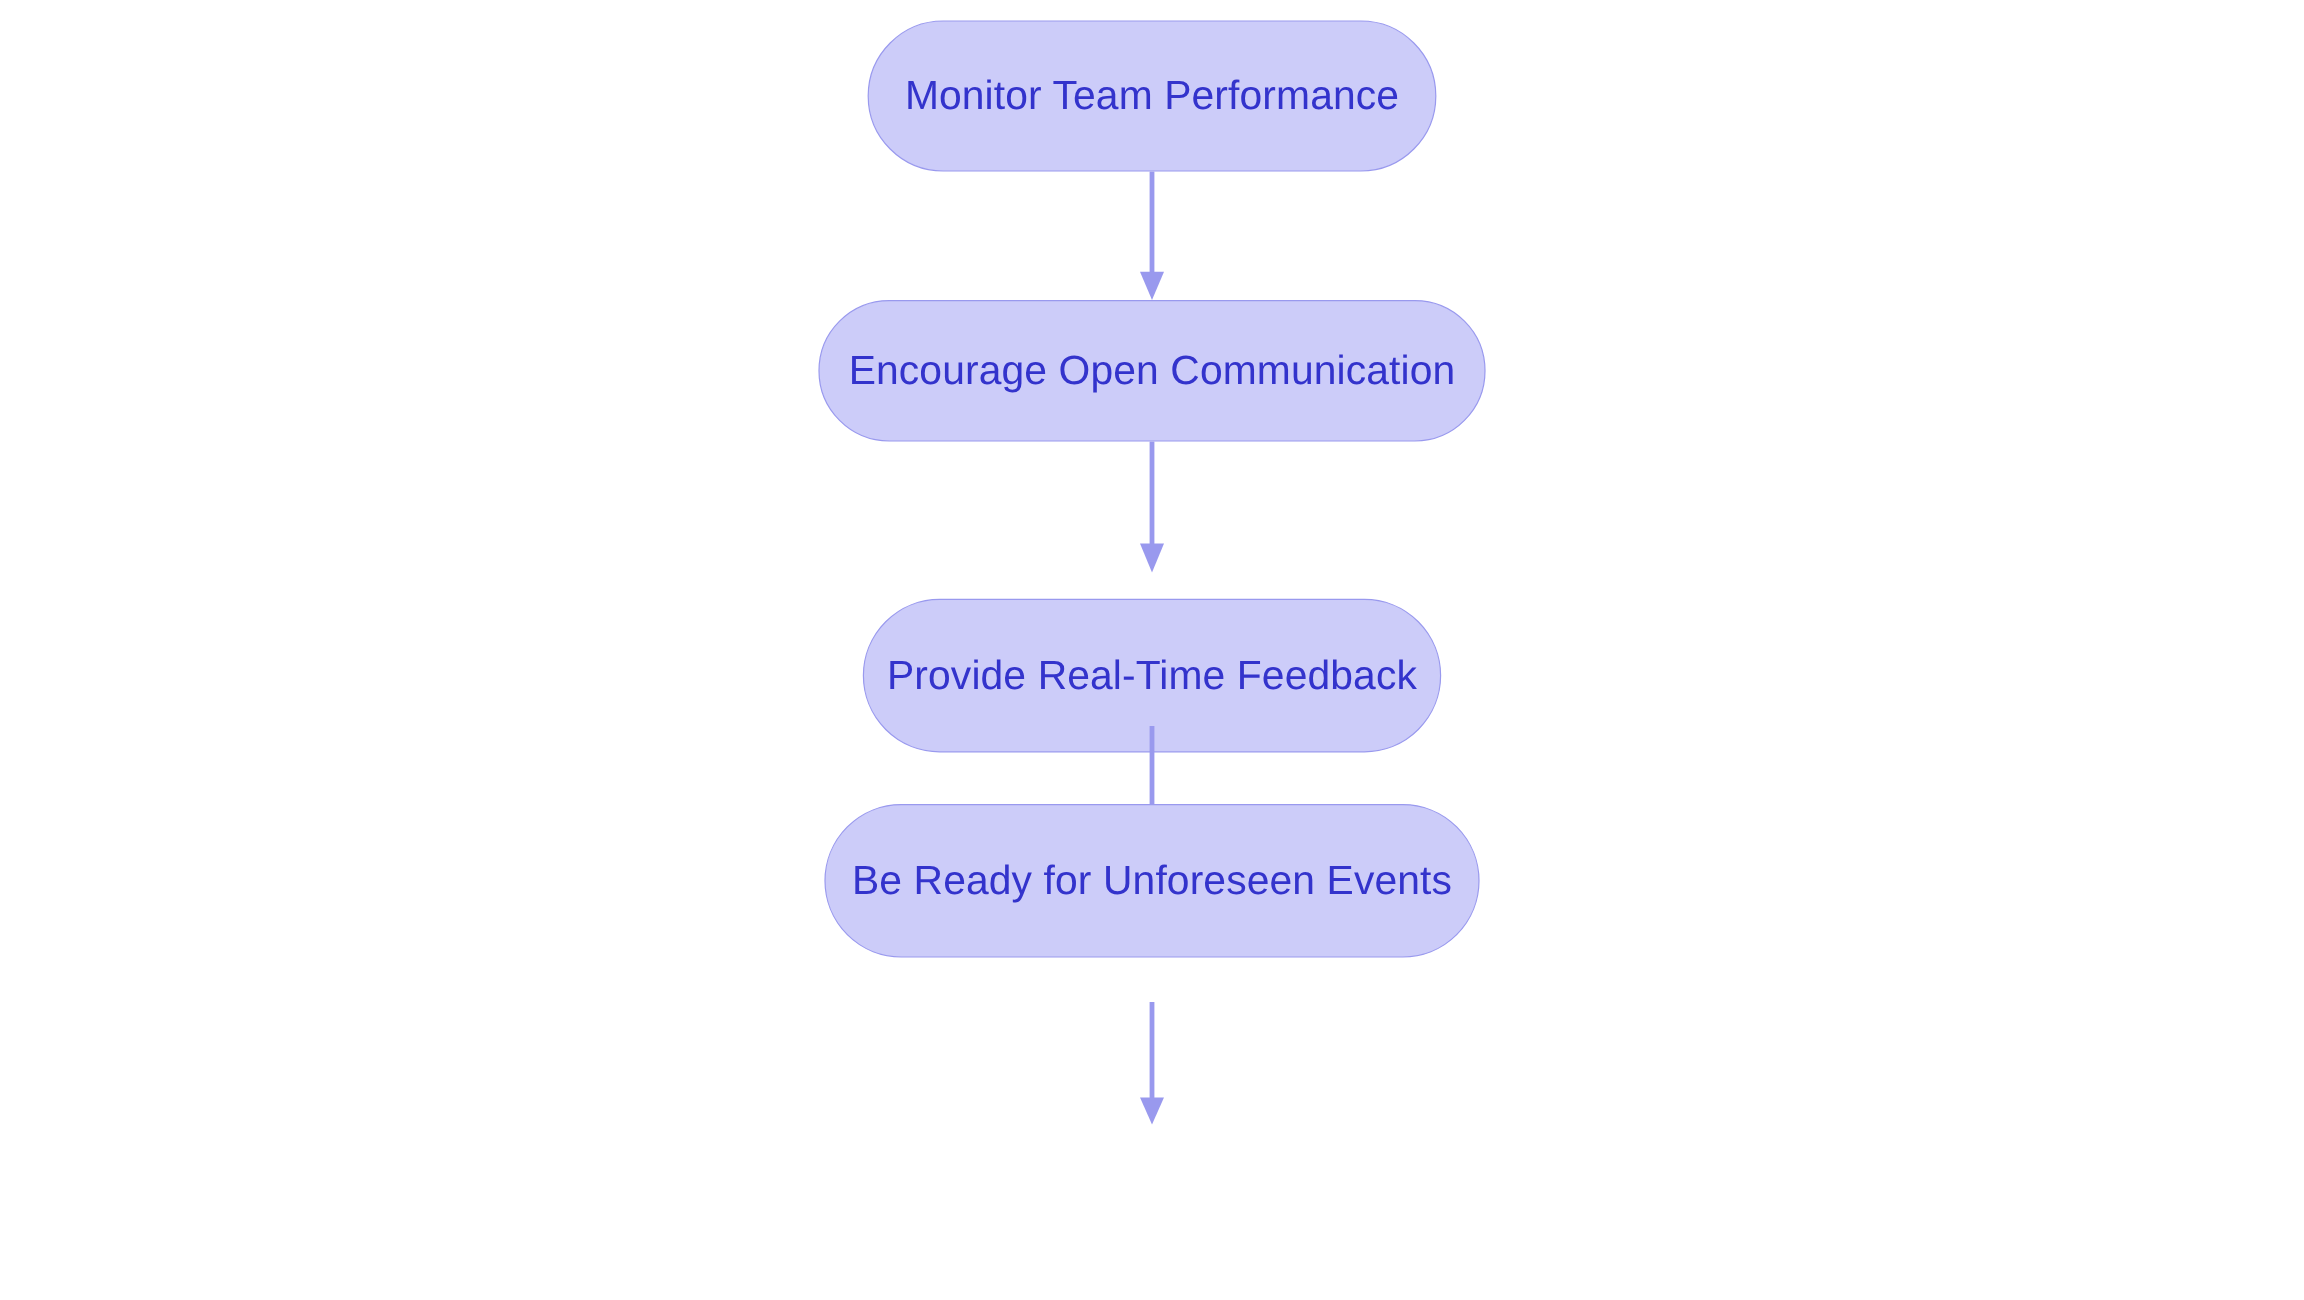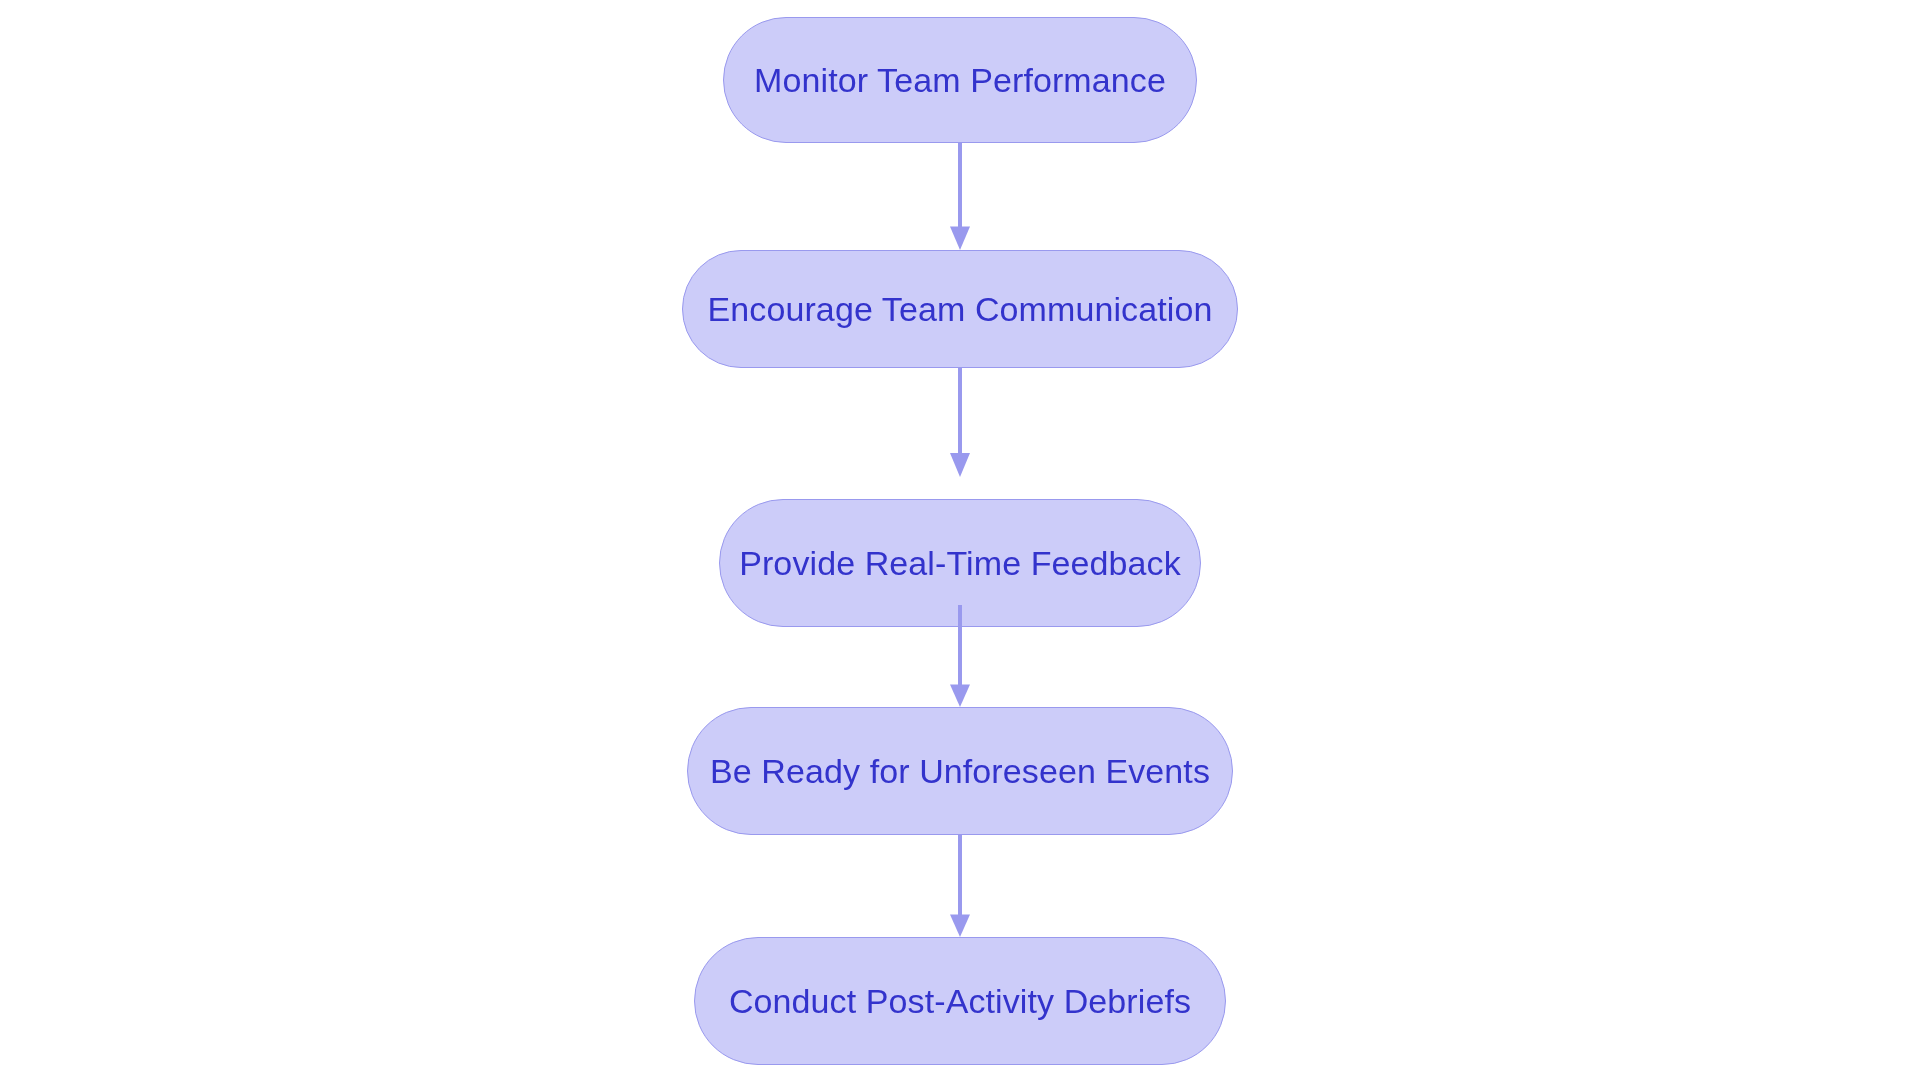--- a/index.html
+++ b/index.html
@@ -47,21 +47,21 @@
 
   .node-label {
     display: block;
     padding: 0 6px;
   }
 
   
   .node-1 { top: 17px;  height: 126px; width: 474px; }
   .node-2 { top: 250px; height: 118px; width: 556px; }
   .node-3 { top: 499px; height: 128px; width: 482px; }
-  .node-4 { top: 707px; height: 128px; width: 546px; text-align: center; }
+  .node-4 { top: 670px; height: 128px; width: 546px; text-align: center; }
   .node-5 { top: 937px; height: 128px; width: 532px; }
 
   
   .connector {
     position: absolute;
     left: 50%;
     transform: translateX(-50%);
     width: 30px;
     display: block;
   }
@@ -82,21 +82,21 @@
   </div>
 
   <div class="connector connector-1">
     <svg viewBox="0 0 30 100" preserveAspectRatio="none">
       <line x1="15" y1="0" x2="15" y2="80" stroke="#9999ee" stroke-width="4" vector-effect="non-scaling-stroke"></line>
       <polygon points="5,78 25,78 15,100" fill="#9999ee"></polygon>
     </svg>
   </div>
 
   <div class="node node-2">
-    <span class="node-label">Encourage Team Communication</span>
+    <span class="node-label">Encourage Open Communication</span>
   </div>
 
   <div class="connector connector-2">
     <svg viewBox="0 0 30 100" preserveAspectRatio="none">
       <line x1="15" y1="0" x2="15" y2="80" stroke="#9999ee" stroke-width="4" vector-effect="non-scaling-stroke"></line>
       <polygon points="5,78 25,78 15,100" fill="#9999ee"></polygon>
     </svg>
   </div>
 
   <div class="node node-3">
@@ -114,17 +114,14 @@
     <span class="node-label">Be Ready for Unforeseen Events</span>
   </div>
 
   <div class="connector connector-4">
     <svg viewBox="0 0 30 100" preserveAspectRatio="none">
       <line x1="15" y1="0" x2="15" y2="80" stroke="#9999ee" stroke-width="4" vector-effect="non-scaling-stroke"></line>
       <polygon points="5,78 25,78 15,100" fill="#9999ee"></polygon>
     </svg>
   </div>
 
-  <div class="node node-5">
-    <span class="node-label">Conduct Post-Activity Debriefs</span>
-  </div>
 
 </div>
 
 </body></html>

